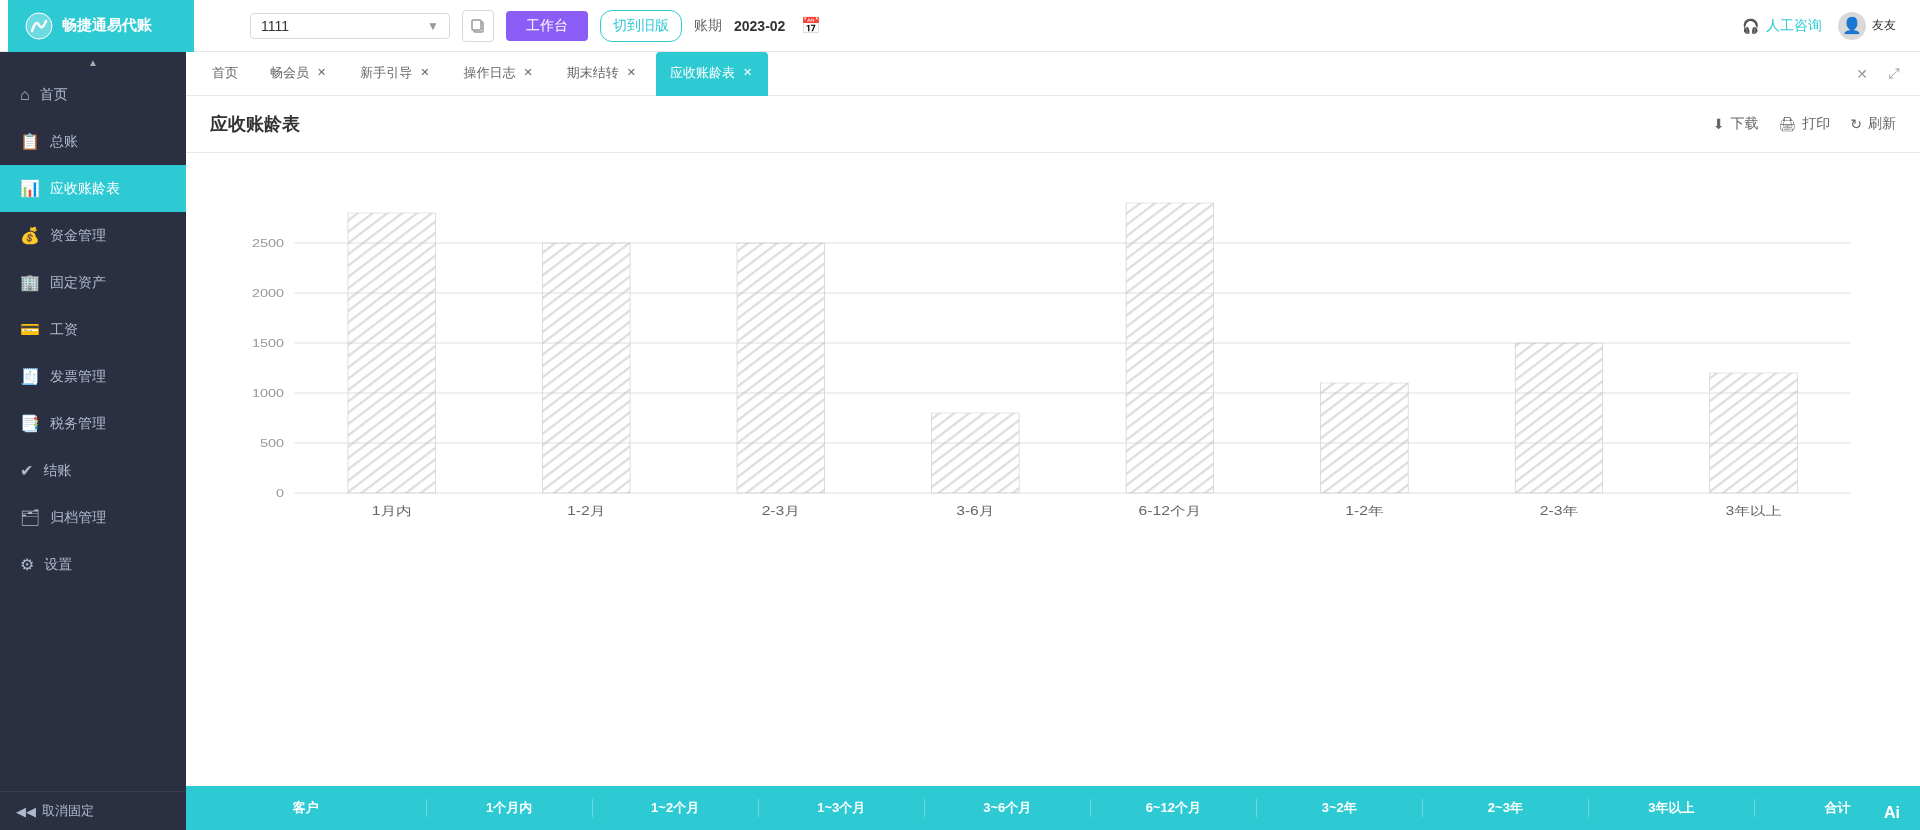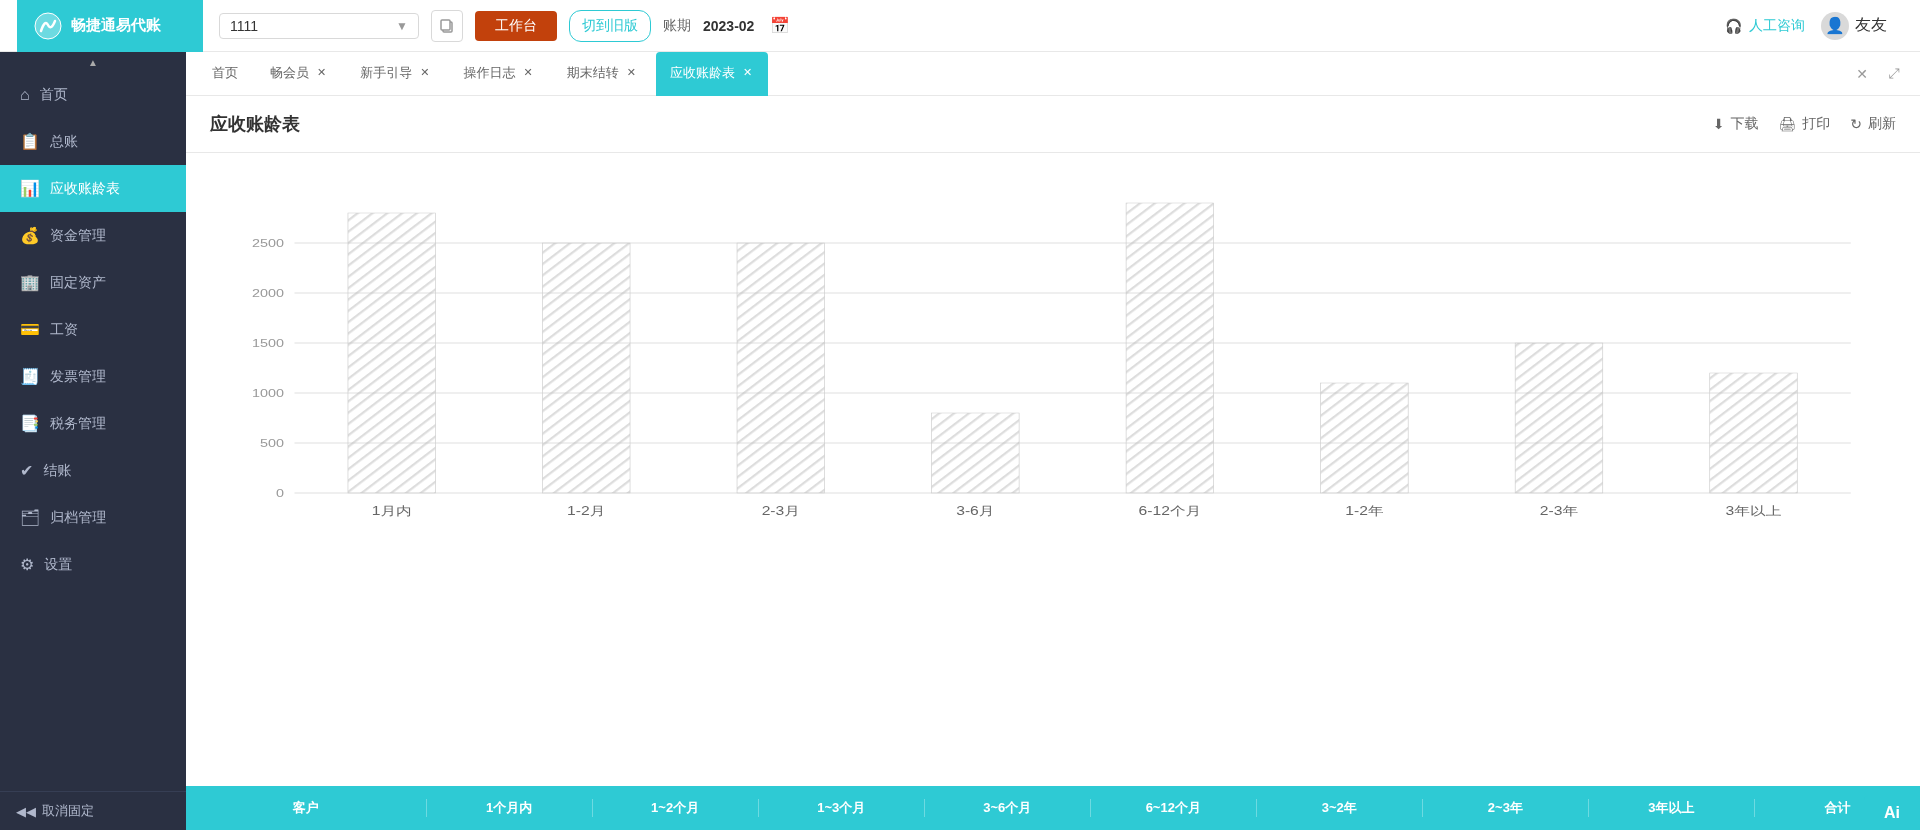--- a/index.html
+++ b/index.html
@@ -11,44 +11,44 @@
       padding: 0 16px; border-bottom: 1px solid #e8e8e8; gap: 12px; flex-shrink: 0;
     }
     .logo-area {
       width: 186px; display: flex; align-items: center; gap: 8px;
       background: #2ecad4; height: 52px; padding: 0 16px; flex-shrink: 0;
     }
     .logo-icon { width: 30px; height: 30px; }
     .logo-text { color: #fff; font-size: 15px; font-weight: bold; }
     .company-selector {
       display: flex; align-items: center; gap: 8px; border: 1px solid #d9d9d9;
-      border-radius: 4px; padding: 4px 10px; min-width: 200px; cursor: pointer;
+      border-radius: 4px; padding: 4px 10px; min-width: 200px; cursor: pointer; margin-left: 24px;
     }
     .company-name { font-size: 14px; color: #333; flex: 1; }
     .chevron-down { color: #999; font-size: 12px; }
     .copy-icon-btn {
       width: 32px; height: 32px; border: 1px solid #d9d9d9; border-radius: 4px;
       display: flex; align-items: center; justify-content: center; cursor: pointer; background: #fff;
     }
     .workbench-btn {
-      background: #c2410c; color: #fff; border: none; border-radius: 4px;
+      background: #8b5cf6; color: #fff; border: none; border-radius: 4px;
       padding: 6px 20px; font-size: 14px; cursor: pointer;
     }
     .switch-old-btn {
       border: 1px solid #2ecad4; color: #2ecad4; background: #fff;
       border-radius: 12px; padding: 6px 12px; font-size: 14px; cursor: pointer;
     }
     .period-label { color: #666; font-size: 14px; }
     .period-value { color: #333; font-size: 14px; font-weight: bold; text-align: center; }
     .calendar-icon { color: #2ecad4; cursor: pointer; font-size: 16px; margin-left: 4px; }
     .header-right { margin-left: auto; display: flex; align-items: center; gap: 16px; }
     .consult-btn { display: flex; align-items: center; gap: 6px; color: #2ecad4; cursor: pointer; font-size: 14px; }
     .user-area { display: flex; align-items: center; gap: 6px; cursor: pointer; }
     .user-avatar { width: 28px; height: 28px; border-radius: 50%; background: #d9d9d9; display: flex; align-items: center; justify-content: center; color: #999; font-size: 16px; }
-    .user-name { color: #333; font-size: 16px; }
+    .user-name { color: #333; font-size: 12px; }
 
     
     .main-layout { display: flex; flex: 1; overflow: hidden; }
 
     
     .sidebar {
       width: 186px; background: #2a3042; display: flex; flex-direction: column;
       flex-shrink: 0; overflow-y: auto; position: relative;
     }
     .sidebar-scroll-up, .sidebar-scroll-down {
@@ -122,21 +122,21 @@
     
     .ai-badge {
       position: fixed; bottom: 0; right: 0; background: #2ecad4;
       color: #fff; padding: 8px 20px; font-size: 16px; font-weight: bold;
       border-radius: 4px 0 0 0; cursor: pointer;
     }
   </style>
 </head>
 <body>
 
-<div class="header" style="padding:17px; gap:0;">
+<div class="header" style="padding:8px; gap:16px;">
   <div class="logo-area">
     <svg class="logo-icon" viewBox="0 0 30 30">
       <circle cx="15" cy="15" r="13" fill="rgba(255,255,255,0.3)" stroke="#fff" stroke-width="1"></circle>
       <path d="M8 20 Q12 8 15 14 Q18 20 22 10" stroke="#fff" stroke-width="2.5" fill="none" stroke-linecap="round"></path>
     </svg>
     <span class="logo-text">畅捷通易代账</span>
   </div>
   <div style="display:flex;align-items:center;gap:12px;padding:0 16px;flex:1;">
     <div class="company-selector">
       <span class="company-name">1111</span>

